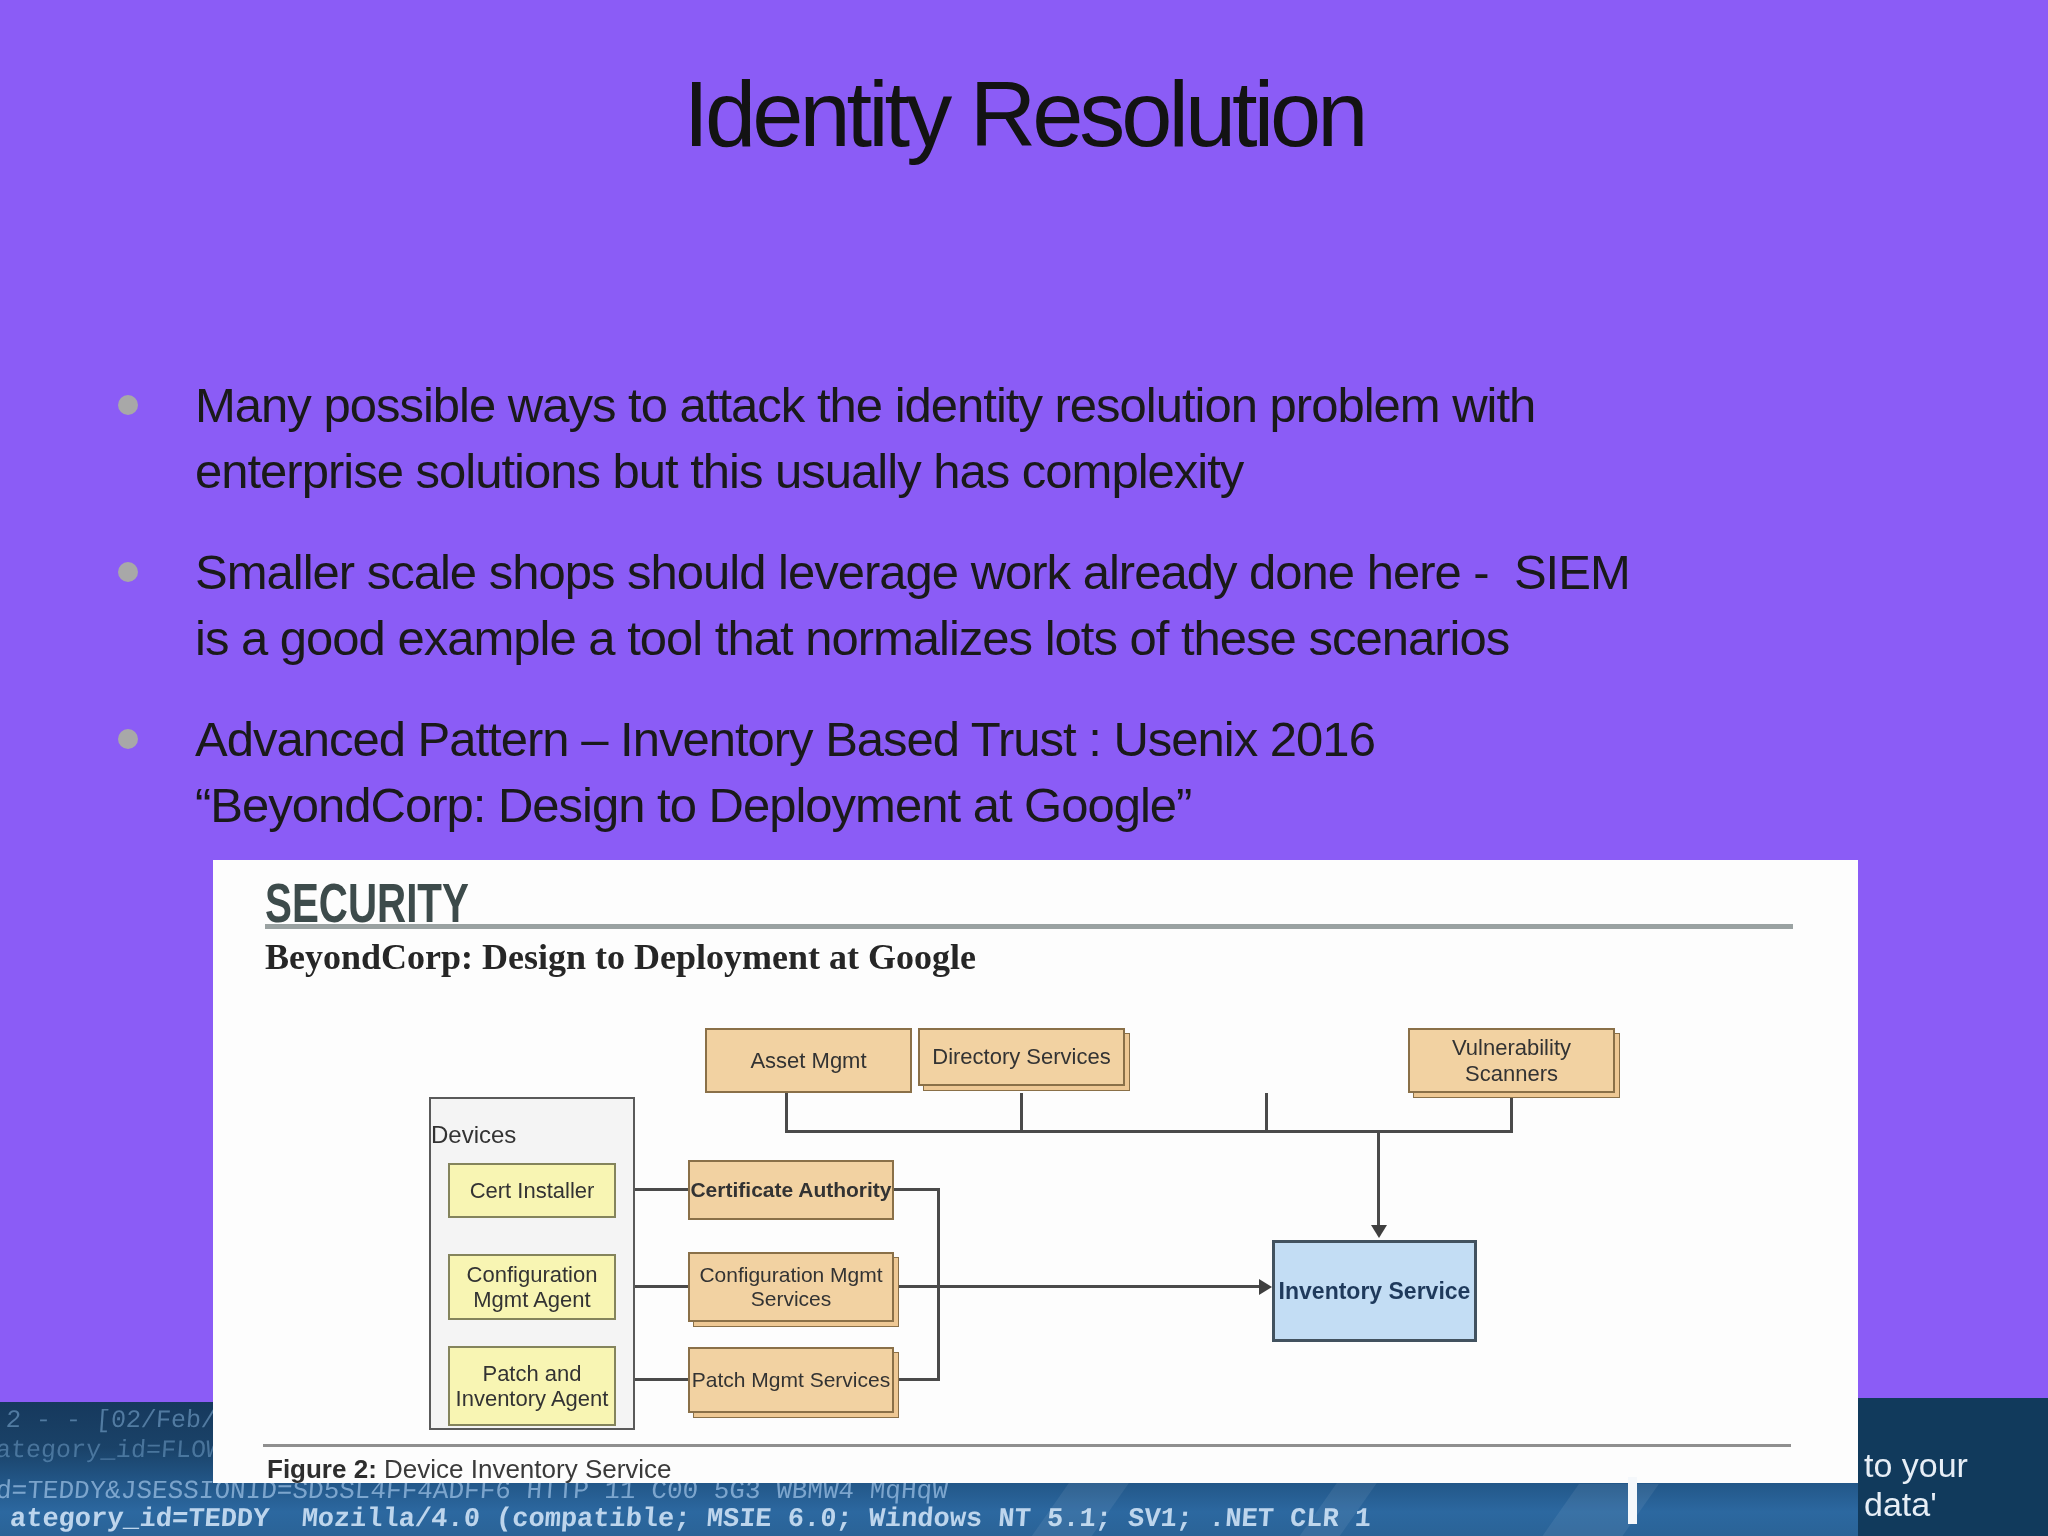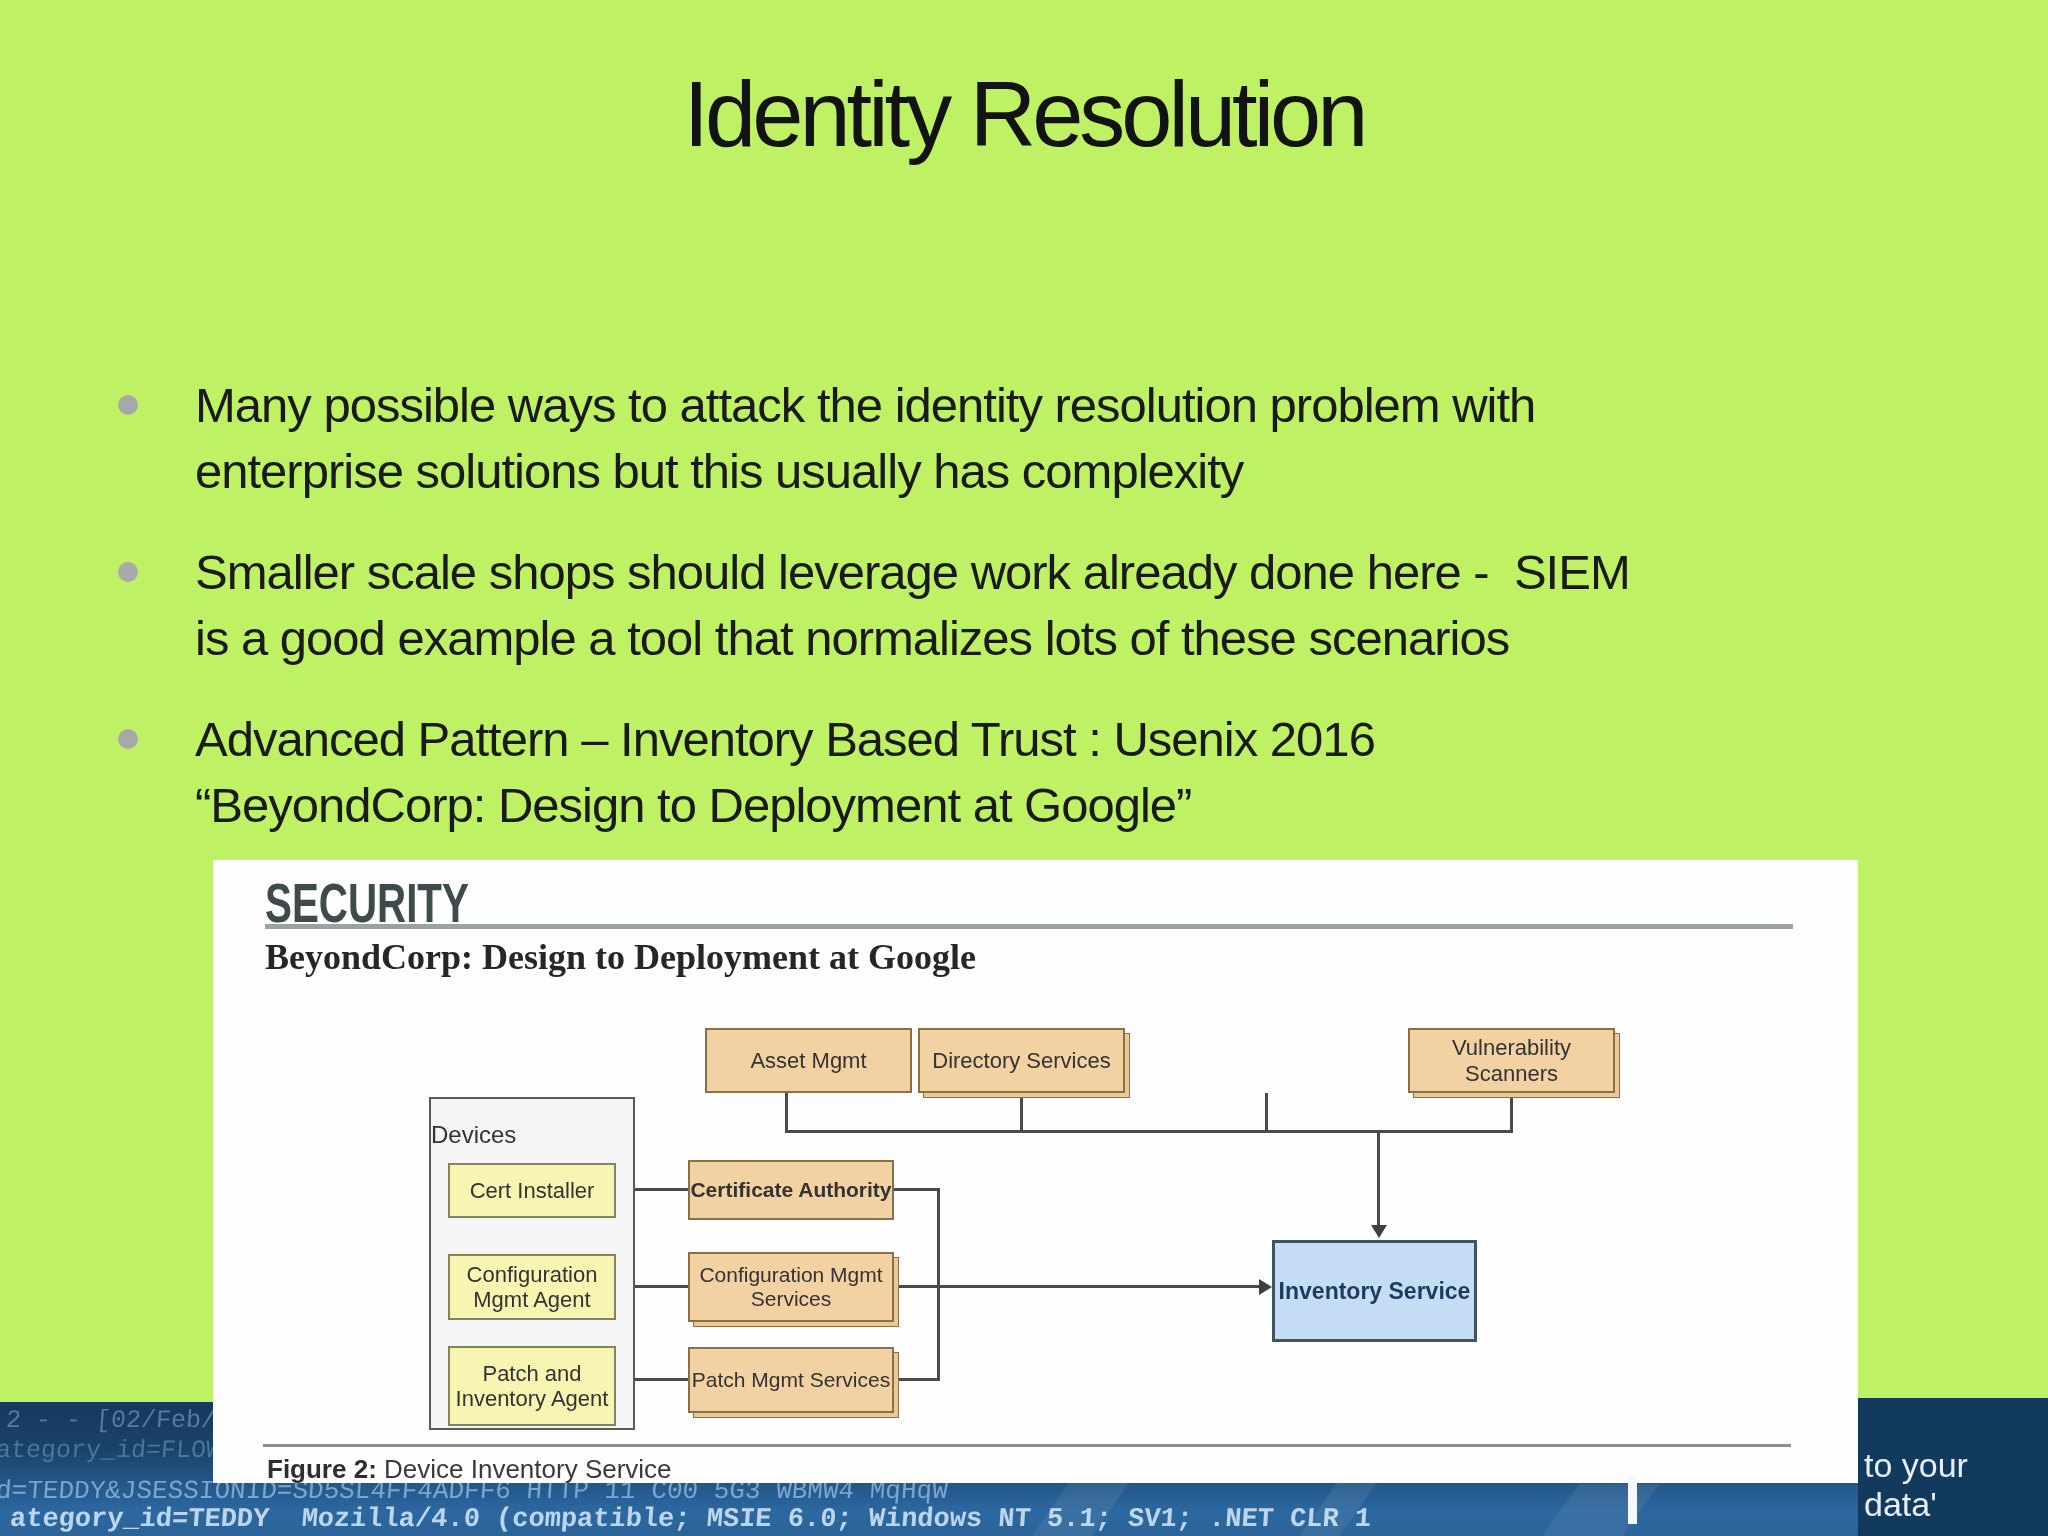--- a/index.html
+++ b/index.html
@@ -2,21 +2,21 @@
 <html><head>
 <meta charset="utf-8">
 <style>
   html,body { margin:0; padding:0; }
   body {
     width:2048px; height:1536px;
     font-family:"Liberation Sans", sans-serif;
     background:#ffffff;
     position:relative; overflow:hidden;
   }
-  .slide { position:absolute; inset:0; background:#bef264; }
+  .slide { position:absolute; inset:0; background:#8b5cf6; }
 
   
   .title {
     position:absolute; top:62px; left:0; width:100%;
     text-align:center;
     font-size:92px; letter-spacing:-4px; font-weight:400;
     color:#131313;
   }
 
   
@@ -183,21 +183,21 @@
     <div class="hline" style="left:403px; top:425px; width:72px;"></div>
     <div class="hline" style="left:403px; top:518px; width:72px;"></div>
 
     <div class="hline" style="left:681px; top:328px; width:46px;"></div>
     <div class="hline" style="left:681px; top:518px; width:46px;"></div>
     <div class="vline" style="left:724px; top:328px; height:193px;"></div>
     <div class="hline" style="left:681px; top:425px; width:367px;"></div>
     <div class="arrow-right" style="left:1046px; top:419px;"></div>
 
     <div class="dbox tan" style="left:492px; top:168px; width:207px; height:65px;">Asset Mgmt</div>
-    <div class="dbox tan stacked" style="left:705px; top:168px; width:207px; height:65px;">Directory Services</div>
+    <div class="dbox tan stacked" style="left:705px; top:168px; width:207px; height:58px;">Directory Services</div>
     <div class="dbox tan stacked" style="left:1195px; top:168px; width:207px; height:65px;">Vulnerability Scanners</div>
 
     <div class="devices-group" style="left:216px; top:237px; width:206px; height:333px;">
       <div class="devices-label">Devices</div>
     </div>
     <div class="dbox yellow" style="left:235px; top:303px; width:168px; height:55px;">Cert Installer</div>
     <div class="dbox yellow" style="left:235px; top:394px; width:168px; height:66px;">Configuration Mgmt Agent</div>
     <div class="dbox yellow" style="left:235px; top:486px; width:168px; height:80px;">Patch and Inventory Agent</div>
 
     <div class="dbox tan svc" style="left:475px; top:300px; width:206px; height:60px;font-weight:bold;">Certificate Authority</div>

